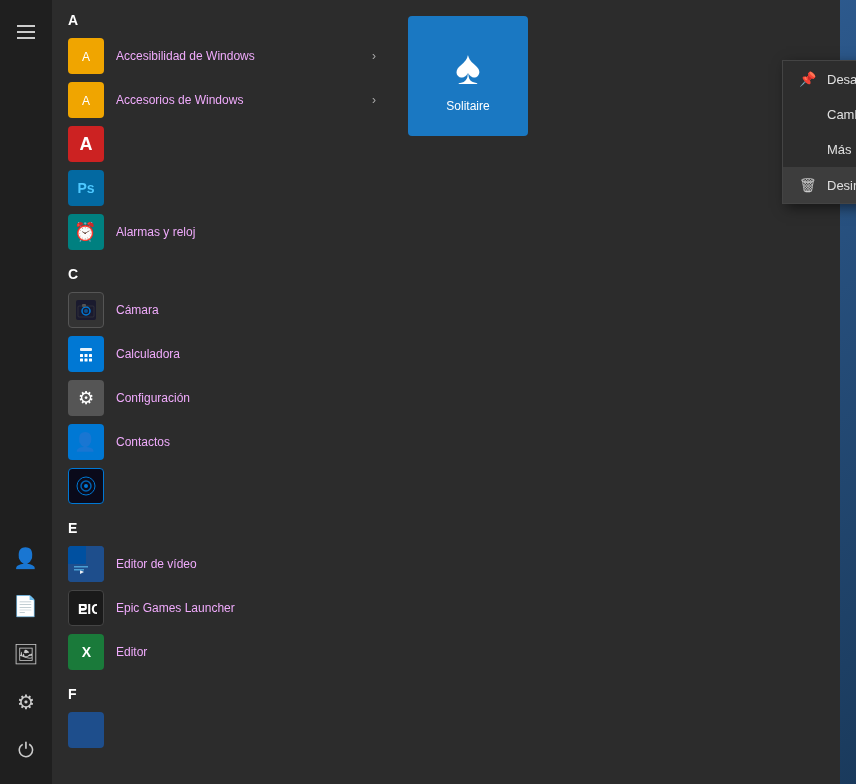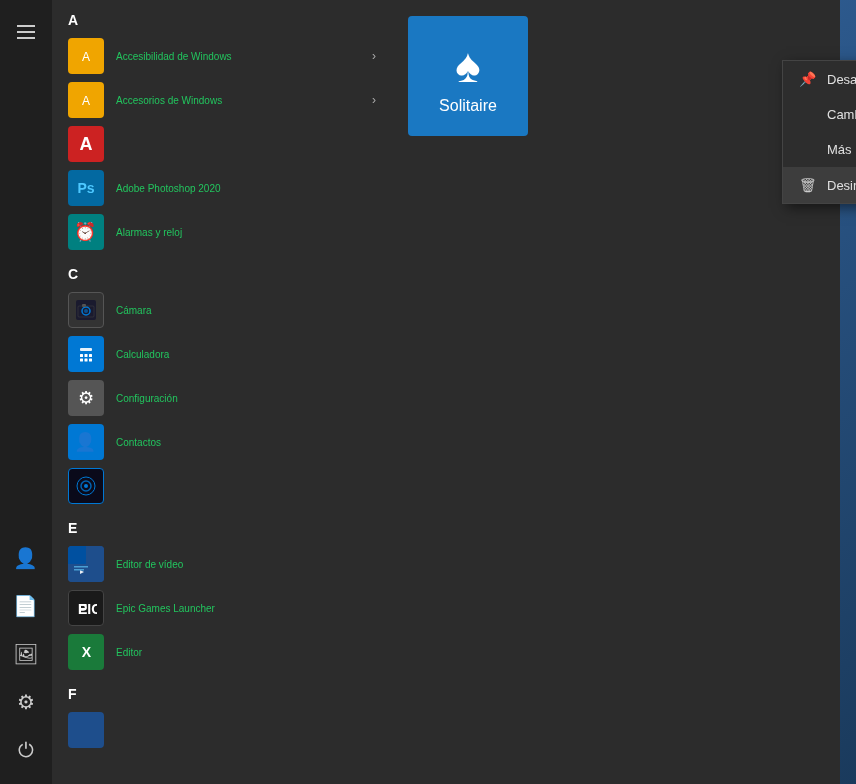--- a/index.html
+++ b/index.html
@@ -115,22 +115,22 @@
       border-radius: 4px;
       display: flex;
       align-items: center;
       justify-content: center;
       font-size: 18px;
       flex-shrink: 0;
       margin-right: 12px;
     }
 
     .app-name {
-      color: #22c55e;
-      font-size: 10px;
+      color: #f0abfc;
+      font-size: 12px;
       flex: 1;
     }
 
     .app-arrow {
       color: #aaaaaa;
       font-size: 12px;
     }
 
     
     .tiles-panel {
@@ -154,21 +154,21 @@
       position: relative;
     }
 
     .solitaire-tile-icon {
       font-size: 48px;
       color: white;
     }
 
     .solitaire-tile-label {
       color: white;
-      font-size: 16px;
+      font-size: 12px;
       margin-top: 4px;
       text-align: right;
     }
 
     
     .context-menu {
       position: absolute;
       left: 390px;
       top: 60px;
       width: 300px;
@@ -264,21 +264,20 @@
         <span class="app-name">Accesorios de Windows</span>
         <span class="app-arrow">›</span>
       </div>
 
       <div class="app-item">
         <div class="app-icon icon-red" style="background:#cc2222;color:white;font-size:18px;font-weight:bold;">A</div>
       </div>
 
       <div class="app-item">
         <div class="app-icon icon-blue-ps" style="background:#0369a1;color:#4dc8ff;font-size:14px;font-weight:bold;">Ps</div>
-        <span class="app-name">Adobe Photoshop 2020</span>
       </div>
 
       <div class="app-item">
         <div class="app-icon" style="background:#008080;font-size:18px;">⏰</div>
         <span class="app-name">Alarmas y reloj</span>
       </div>
 
       <div class="section-letter">C</div>
 
       <div class="app-item">

